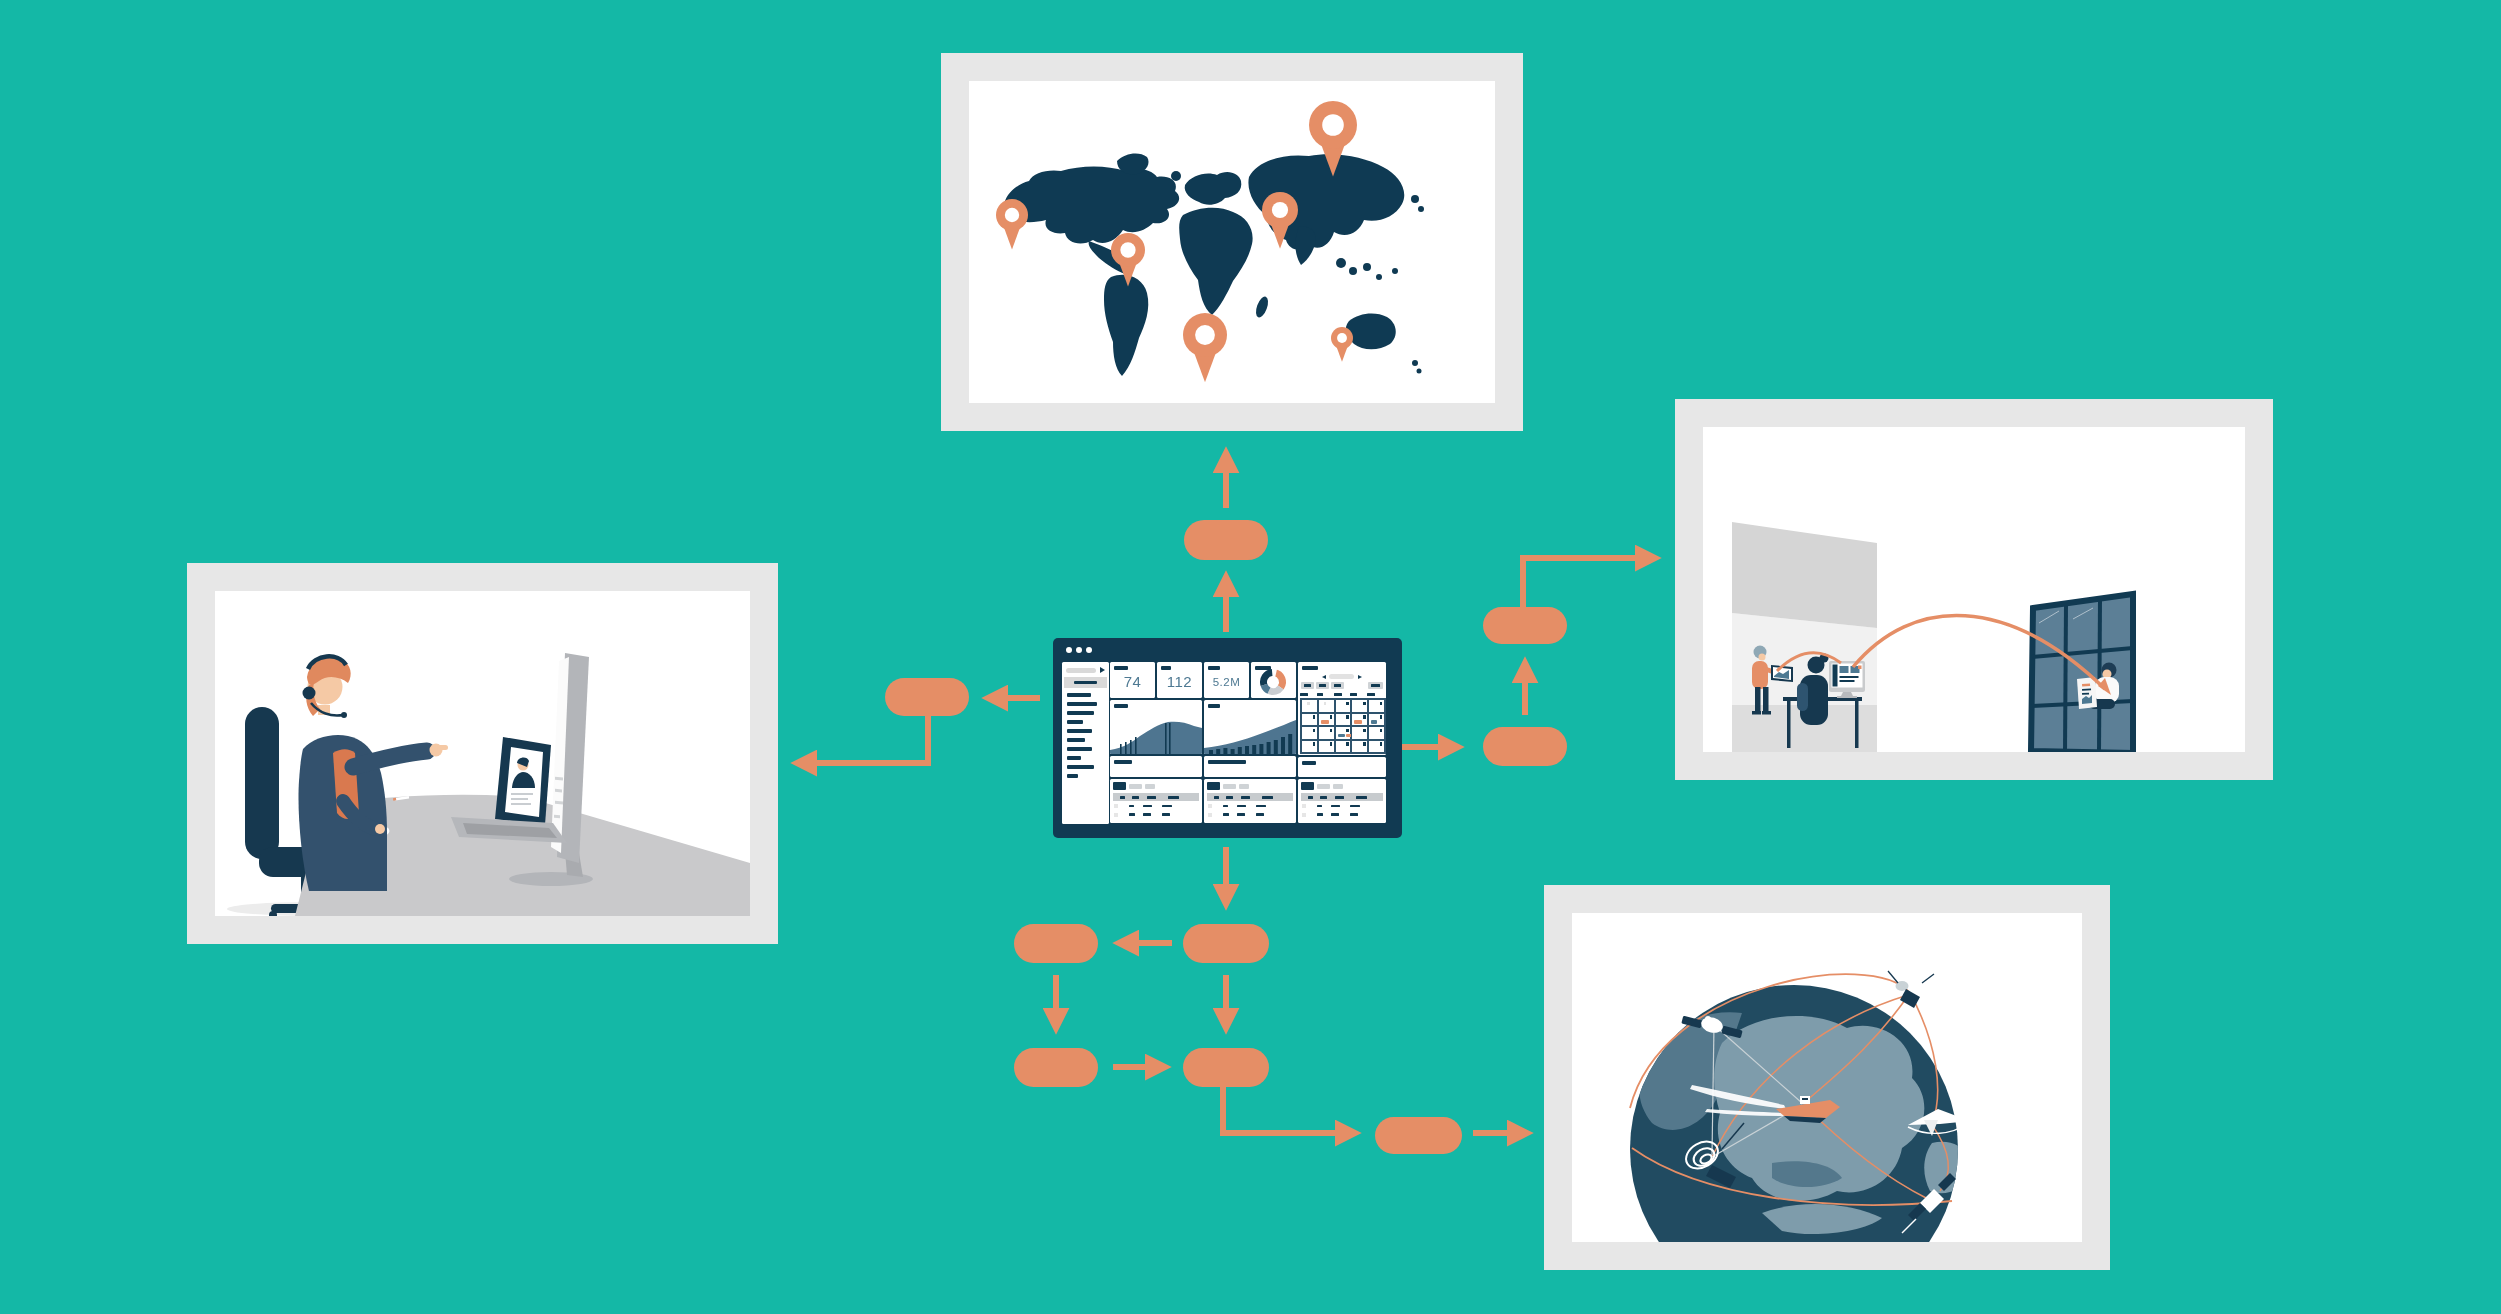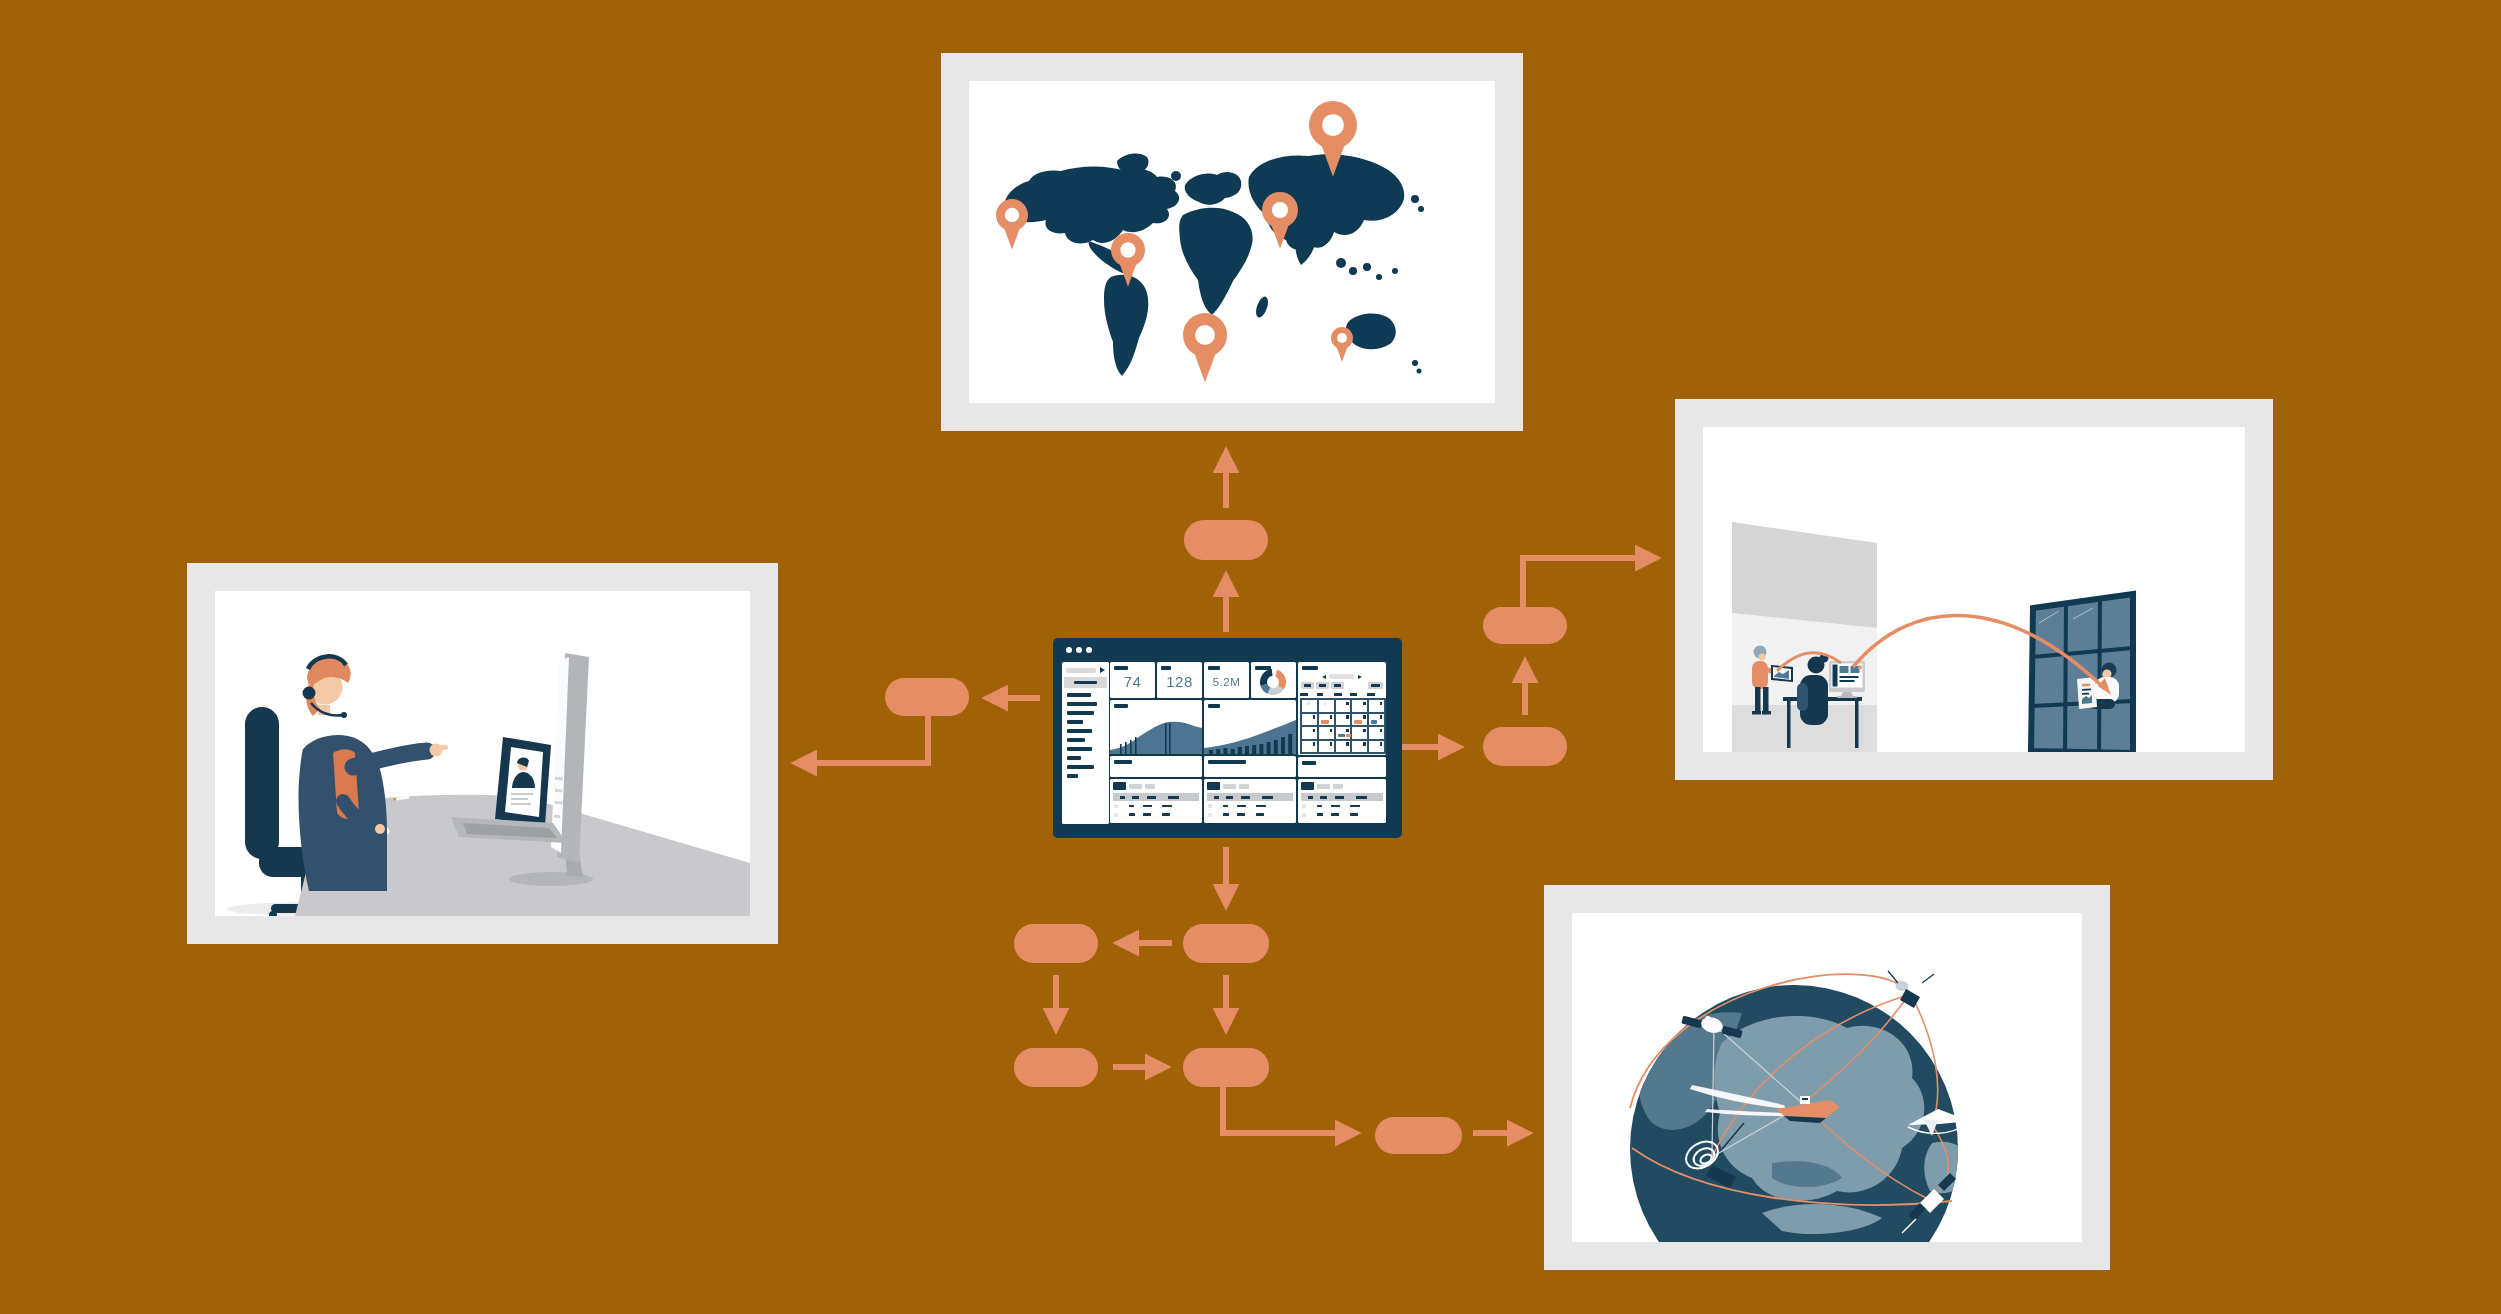--- a/index.html
+++ b/index.html
@@ -1,16 +1,16 @@
 <!DOCTYPE html>
 <html><head>
 <meta charset="utf-8">
 <style>
   html,body{margin:0;padding:0;background:#ffffff;}
-  #canvas{position:relative;width:2501px;height:1314px;background:#a16207;
+  #canvas{position:relative;width:2501px;height:1314px;background:#14b8a6;
           font-family:"Liberation Sans",sans-serif;overflow:hidden;}
 
   
   .panel{position:absolute;background:#E7E7E7;}
   .panel-inner{position:absolute;left:28px;top:28px;right:28px;bottom:28px;background:#ffffff;}
   .panel-inner svg{position:absolute;left:0;top:0;width:100%;height:100%;display:block;}
 
   
   #connector-layer{position:absolute;left:0;top:0;width:2501px;height:1314px;pointer-events:none;}
   .flow-pill{position:absolute;background:#E58E66;border-radius:999px;}
@@ -439,21 +439,21 @@
             <div style="width: 11px; height: 3.5px; background: rgb(17, 58, 82); border-radius: 1px; margin-bottom: 5.5px;"></div>
           </div>
       </div>
 
       <div class="db-card" id="stat-0">
         <span class="db-titlebar" style="width:14px"></span>
         <span class="db-num">74</span>
       </div>
       <div class="db-card" id="stat-1">
         <span class="db-titlebar" style="width:10px"></span>
-        <span class="db-num">128</span>
+        <span class="db-num">112</span>
       </div>
       <div class="db-card" id="stat-2">
         <span class="db-titlebar" style="width:12px"></span>
         <span class="db-num" style="font-size: 11.5px; top: 14px;">5.2M</span>
       </div>
 
       <div class="db-card" id="gauge-card">
         <span class="db-titlebar" style="width:16px"></span>
         <svg id="gauge-svg" viewBox="0 0 45 36" style="position:absolute;inset:0;">
             <path d="M23.649657687835838,10.644326346384023 A9.5,9.5 0 0 1 29.781944420745425,25.448976145334935" fill="none" stroke="#E58E66" stroke-width="7"></path>

